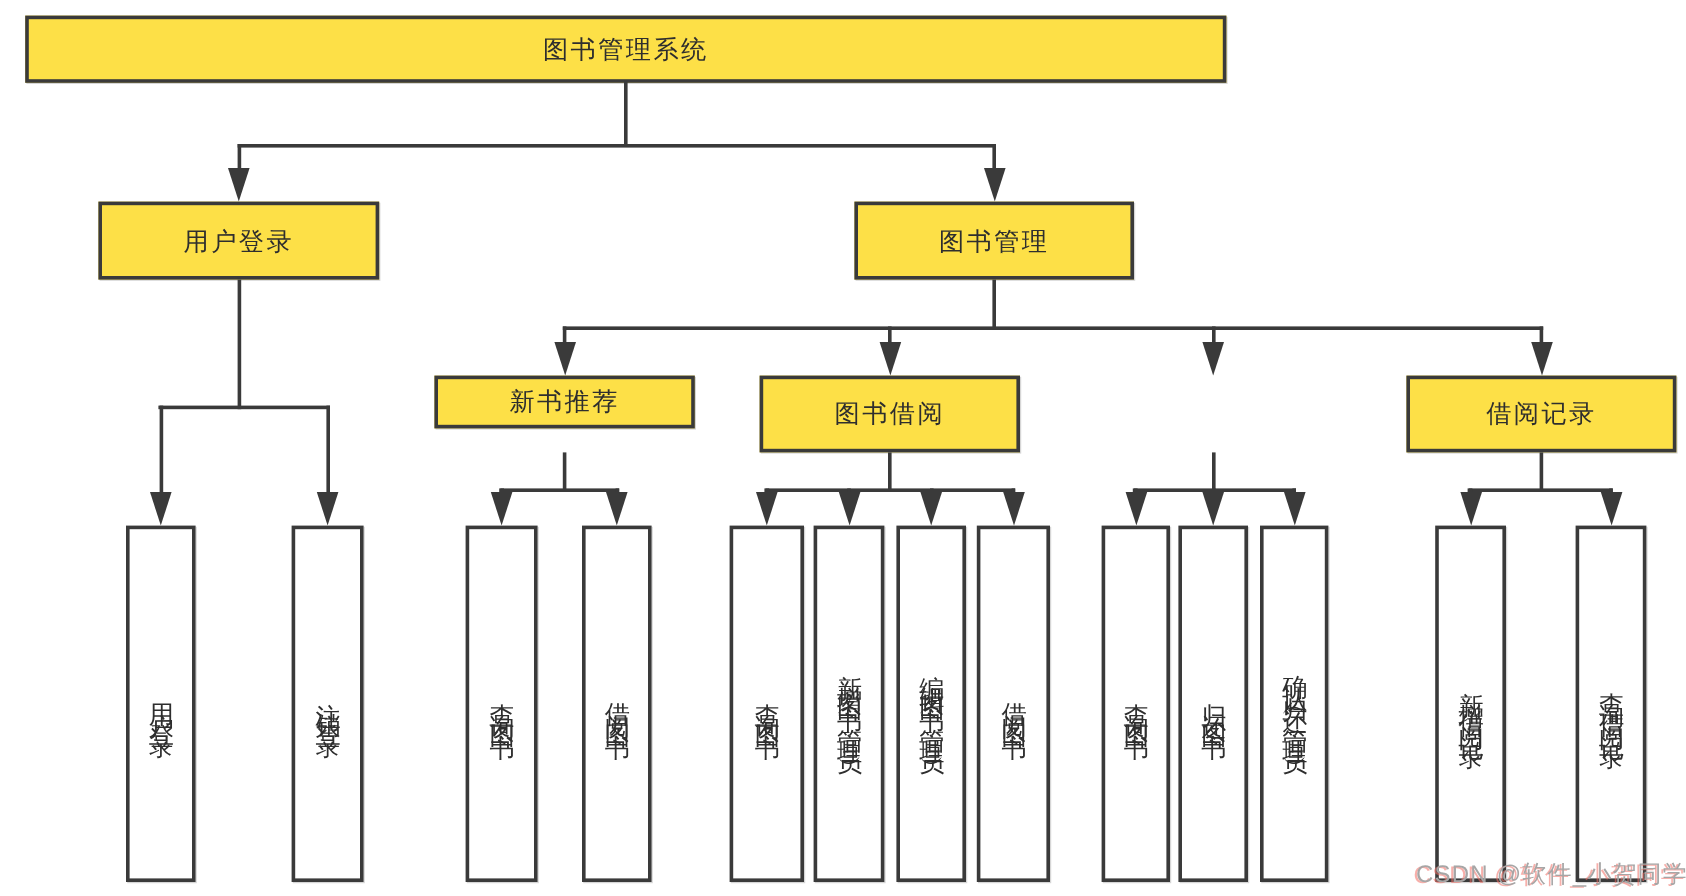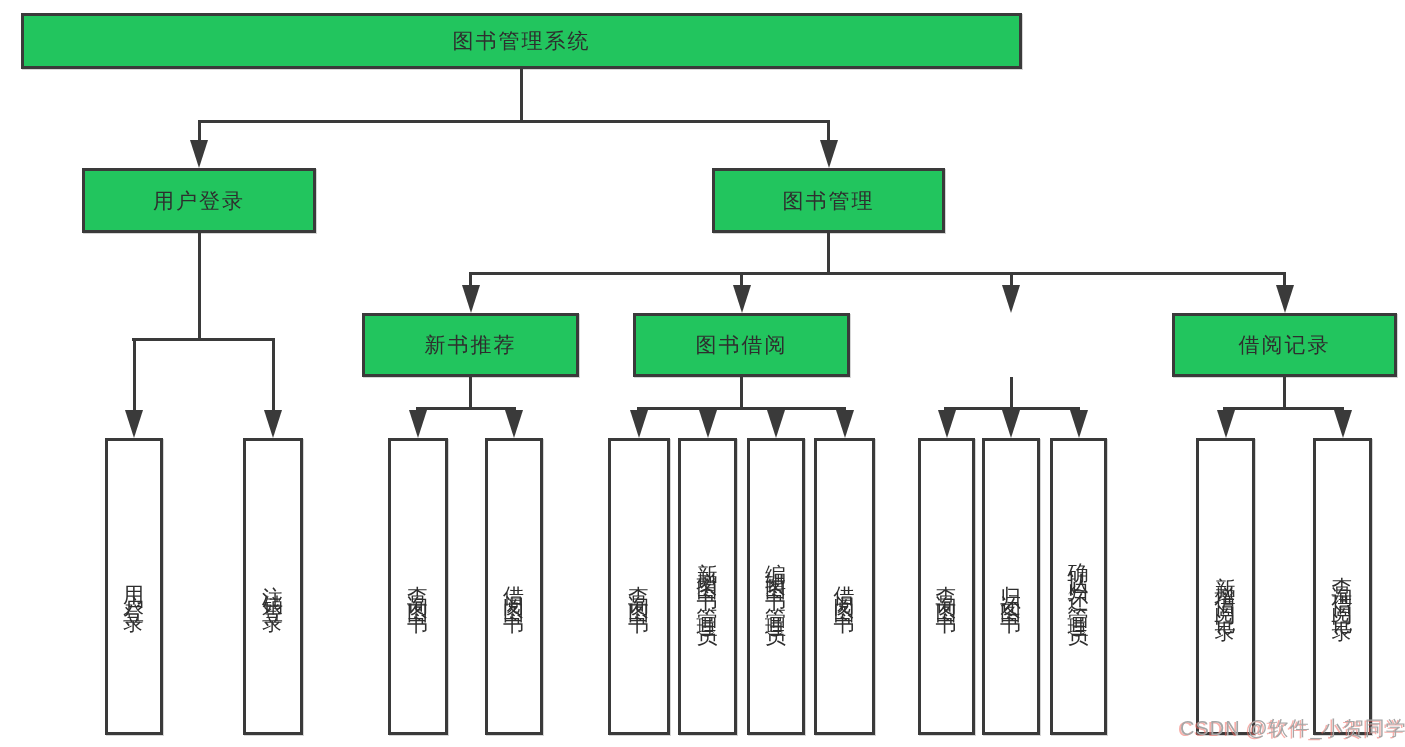--- a/index.html
+++ b/index.html
@@ -2,21 +2,21 @@
 <html><head>
 <meta charset="utf-8">
 <style>
   html,body{margin:0;padding:0;background:#fff;}
   #canvas{
     position:relative;width:1405px;height:747px;background:#ffffff;overflow:hidden;
     font-family:"Liberation Sans","DejaVu Sans",sans-serif;
   }
   .node{
     position:absolute;box-sizing:border-box;
-    border:3px solid #3a3a3a;background:#22c55e;
+    border:3px solid #3a3a3a;background:#fde047;
     display:flex;align-items:center;justify-content:center;
     font-size:21px;color:#2e2e2e;letter-spacing:2px;
     box-shadow:1px 1px 0 rgba(90,90,90,.25);
   }
   .leaf{
     position:absolute;box-sizing:border-box;
     border:3px solid #3a3a3a;background:#fff;
     display:flex;align-items:center;justify-content:center;
     box-shadow:1px 1px 0 rgba(90,90,90,.25);
   }
@@ -46,21 +46,21 @@
   </div>
 
   <div class="node" style="left:82px;top:168px;width:234px;height:65px">
     <span>用户登录</span>
   </div>
 
   <div class="node" style="left:712px;top:168px;width:233px;height:65px">
     <span>图书管理</span>
   </div>
 
-  <div class="node" style="left:362px;top:313px;width:217px;height:64px">
+  <div class="node" style="left:362px;top:313px;width:217px;height:44px">
     <span>新书推荐</span>
   </div>
 
   <div class="node" style="left:633px;top:313px;width:217px;height:64px">
     <span>图书借阅</span>
   </div>
 
 
   <div class="node" style="left:1172px;top:313px;width:225px;height:64px">
     <span>借阅记录</span>

